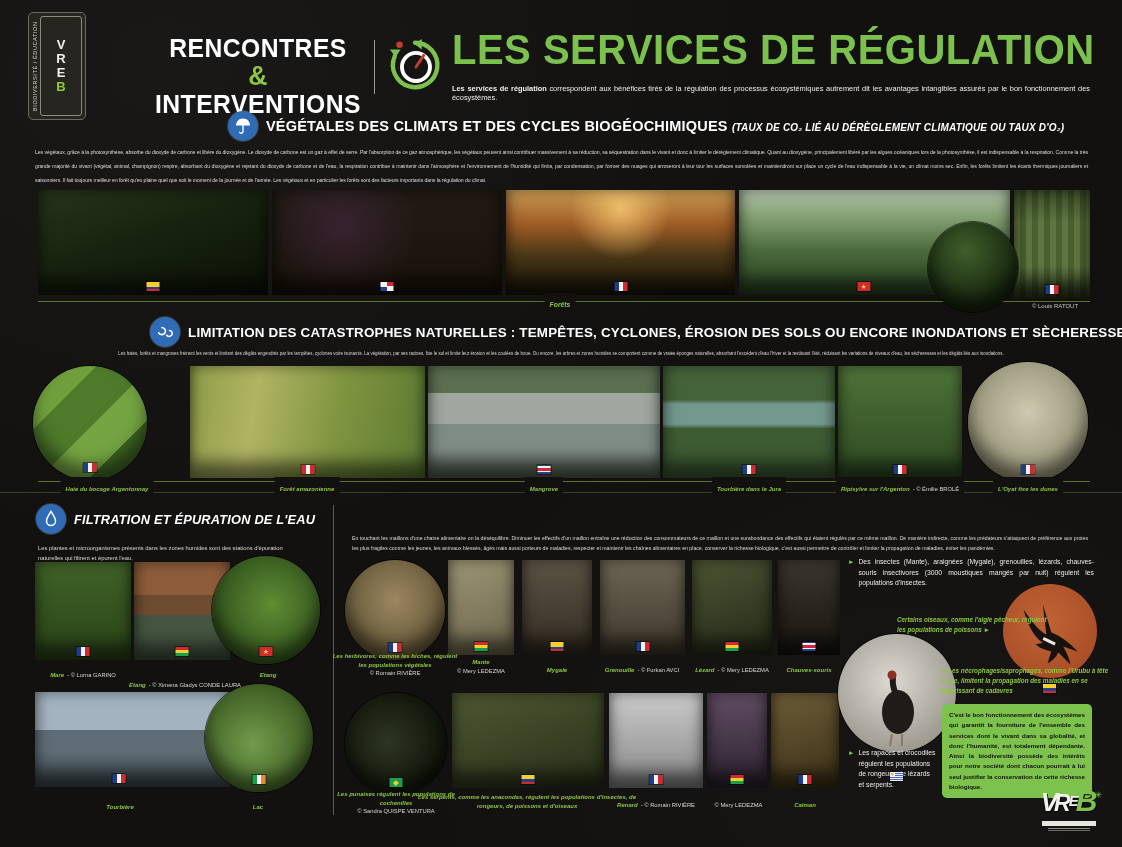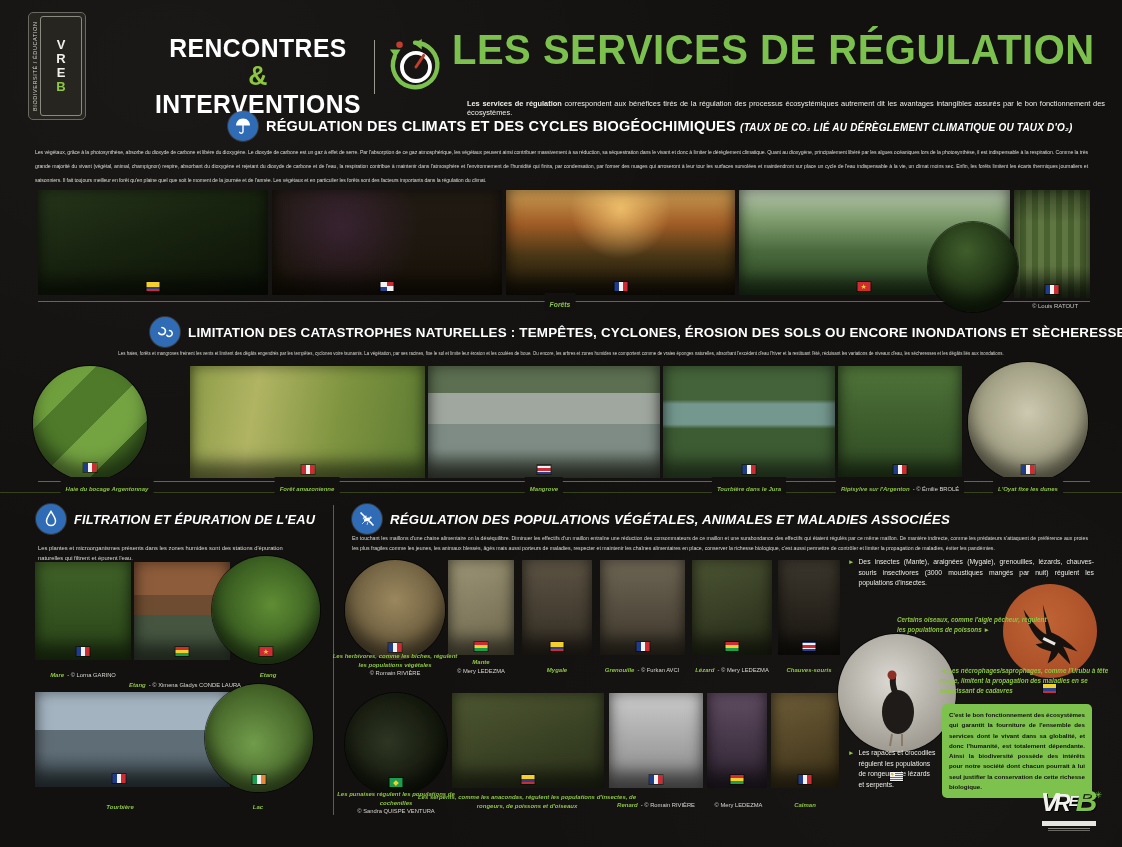--- a/index.html
+++ b/index.html
@@ -13,21 +13,21 @@
   
   .badge{position:absolute;left:28px;top:12px;width:58px;height:108px;background:#26251f;border:1px solid #6a6a60;border-radius:5px;display:flex;padding:3px;gap:2px;}
   .badge-side{writing-mode:vertical-rl;transform:rotate(180deg);font-size:5.5px;color:#cfcfc6;letter-spacing:.6px;text-align:center;}
   .badge-letters{flex:1;border:1px solid #8a8a80;border-radius:3px;display:flex;flex-direction:column;align-items:center;justify-content:center;font-size:13px;font-weight:bold;color:#f0f0ea;line-height:14px;}
   .badge-letters .grn{color:#8dc63f;}
   .brand{position:absolute;left:148px;top:34px;width:220px;text-align:center;color:#fff;font-weight:800;font-size:26px;line-height:28px;letter-spacing:.5px;transform:scaleX(.95);}
   .brand .amp{color:#8dc63f;font-size:28px;}
   .vline{position:absolute;left:374px;top:40px;width:1px;height:54px;background:#9a9a90;}
   .gauge{position:absolute;left:386px;top:36px;width:58px;height:58px;}
   h1{position:absolute;left:452px;top:26px;margin:0;color:#7cc14e;font-size:40px;font-weight:800;letter-spacing:.5px;transform:scaleY(1.05);transform-origin:top left;white-space:nowrap;}
-  .subtitle{position:absolute;left:452px;top:84px;width:638px;margin:15px;color:#eeeee8;font-size:7.4px;line-height:9px;text-align:justify;}
+  .subtitle{position:absolute;left:452px;top:84px;width:638px;margin:0;color:#eeeee8;font-size:7.4px;line-height:9px;text-align:justify;}
   .subtitle b{font-weight:bold;}
 
   
   .sechead{position:absolute;display:flex;align-items:center;gap:8px;}
   .bicon{width:30px;height:30px;border-radius:50%;background:#2f6cb5;display:flex;align-items:center;justify-content:center;flex:none;box-shadow:0 0 0 1px rgba(255,255,255,.15);}
   .bicon svg{width:20px;height:20px;}
   .sechead h2{margin:0;color:#fff;font-weight:800;font-size:14.5px;letter-spacing:.2px;white-space:nowrap;}
   .sechead h2 .note{font-size:10px;font-style:italic;}
   .sechead.small h2{font-size:13.2px;font-style:italic;}
 
@@ -157,21 +157,21 @@
   <h1>LES SERVICES DE RÉGULATION</h1>
   <p class="subtitle"><b>Les services de régulation</b><span> correspondent aux bénéfices tirés de la régulation des processus écosystémiques autrement dit les avantages intangibles assurés par le bon fonctionnement des écosystèmes.</span></p>
 
   <div class="sechead" style="left:228px;top:111px">
     <span class="bicon">
       <svg viewBox="0 0 20 20">
         <path d="M10 2.5 C5.5 2.5 3 6 3 9.5 L17 9.5 C17 6 14.5 2.5 10 2.5 Z" fill="#fff"></path>
         <path d="M10 9.5 L10 15.5 A1.8 1.8 0 0 1 6.6 16.3" stroke="#fff" stroke-width="1.4" fill="none" stroke-linecap="round"></path>
       </svg>
     </span>
-    <h2><span>RÉGULATION DES CLIMATS ET DES CYCLES BIOGÉOCHIMIQUES</span> <span class="note">(TAUX DE CO₂ LIÉ AU DÉRÈGLEMENT CLIMATIQUE OU TAUX D'O₂)</span></h2>
+    <h2><span>VÉGÉTALES DES CLIMATS ET DES CYCLES BIOGÉOCHIMIQUES</span> <span class="note">(TAUX DE CO₂ LIÉ AU DÉRÈGLEMENT CLIMATIQUE OU TAUX D'O₂)</span></h2>
   </div>
 
   <p class="body-txt" style="left:35px;top:140px;width:1053px;font-size:5.2px;line-height:14px;letter-spacing:-0.1px">Les végétaux, grâce à la photosynthèse, absorbe du dioxyde de carbone et libère du dioxygène. Le dioxyde de carbone est un gaz à effet de serre. Par l'absorption de ce gaz atmosphérique, les végétaux peuvent ainsi contribuer massivement à sa réduction, sa séquestration dans le vivant et donc à limiter le dérèglement climatique. Quant au dioxygène, principalement libéré par les algues océaniques lors de la photosynthèse, il est indispensable à la respiration. Comme la très grande majorité du vivant (végétal, animal, champignon) respire, absorbant du dioxygène et rejetant du dioxyde de carbone et de l'eau, la respiration contribue à maintenir dans l'atmosphère et l'environnement de l'humidité qui finira, par condensation, par former des nuages qui arroseront à leur tour les surfaces survolées et maintiendront sur place un cycle de l'eau indispensable à la vie, un climat moins sec. Enfin, les forêts limitent les écarts thermiques journaliers et saisonniers. Il fait toujours meilleur en forêt qu'en plaine quel que soit le moment de la journée et de l'année. Les végétaux et en particulier les forêts sont des facteurs importants dans la régulation du climat.</p>
 
   <div class="photo g-darkforest" style="left:38px;top:190px;width:230px;height:105px">
       <span class="flag ecuador"></span>
     </div>
   <div class="photo g-jungle" style="left:272px;top:190px;width:230px;height:105px">
       <span class="flag panama"></span>
     </div>
@@ -257,32 +257,20 @@
 
   <div class="photo g-tourbsky" style="left:35px;top:692px;width:195px;height:95px">
       <span class="flag france" style="left:43%"></span>
     </div>
   <div class="photo round g-lac" style="left:205px;top:684px;width:108px;height:108px">
       <span class="flag ireland"></span>
     </div>
   <div class="capc one" style="left:120px;top:795px"><span class="cap-name">Tourbière</span></div>
   <div class="capc one" style="left:258px;top:795px"><span class="cap-name">Lac</span></div>
 
-  <div class="sechead small" style="left:352px;top:504px">
-    <span class="bicon">
-      <svg viewBox="0 0 20 20">
-        <ellipse cx="10" cy="10.5" rx="3.2" ry="1.6" fill="#fff" transform="rotate(-20 10 10.5)"></ellipse>
-        <circle cx="13.6" cy="8.6" r="1.1" fill="#fff"></circle>
-        <ellipse cx="7.8" cy="8.3" rx="2.5" ry="1" fill="rgba(255,255,255,.75)" transform="rotate(-40 7.8 8.3)"></ellipse>
-        <path d="M8 12 L5 15 M11 12.5 L10 16 M12.5 11.5 L15 14" stroke="#fff" stroke-width=".7"></path>
-        <line x1="3.5" y1="3.5" x2="16.5" y2="16.5" stroke="#fff" stroke-width="1.6"></line>
-      </svg>
-    </span>
-    <h2 style="font-size:13.2px">RÉGULATION DES POPULATIONS VÉGÉTALES, ANIMALES ET MALADIES ASSOCIÉES</h2>
-  </div>
   <p class="body-txt" style="left:352px;top:528px;width:736px;font-size:5.2px;line-height:10px">En touchant les maillons d'une chaine alimentaire on la déséquilibre. Diminuer les effectifs d'un maillon entraîne une réduction des consommateurs de ce maillon et une surabondance des effectifs qui étaient régulés par ce même maillon. De manière indirecte, comme les prédateurs s'attaquent de préférence aux proies les plus fragiles comme les jeunes, les animaux blessés, âgés mais aussi porteurs de maladies, respecter et maintenir les chaînes alimentaires en place, conserver la richesse biologique, c'est aussi permettre de contrôler et limiter la propagation de maladies, éviter les pandémies.</p>
 
   <div class="photo round g-deer" style="left:345px;top:560px;width:100px;height:100px">
       <span class="flag france"></span>
     </div>
   <div class="photo g-mante" style="left:448px;top:560px;width:66px;height:95px">
       <span class="flag bolivia"></span>
     </div>
   <div class="photo g-mygale" style="left:522px;top:560px;width:70px;height:95px">
       <span class="flag ecuador"></span>

